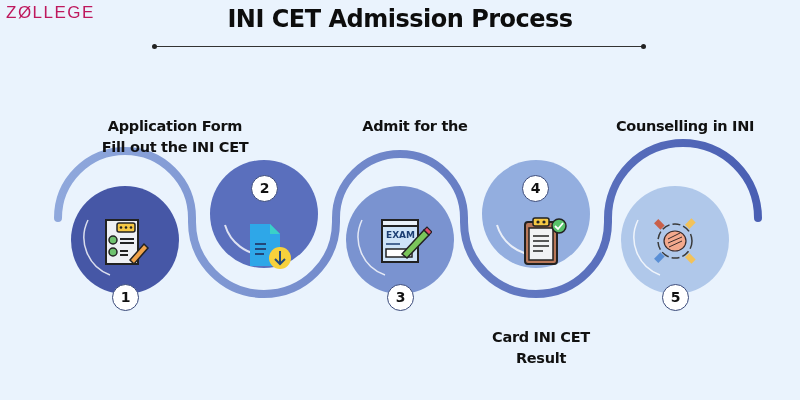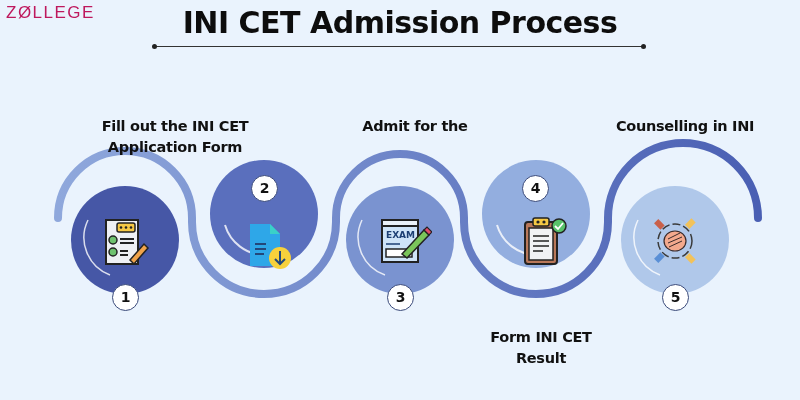--- a/index.html
+++ b/index.html
@@ -1,18 +1,18 @@
 <!DOCTYPE html>
 <html><head>
 <meta charset="utf-8">
 <style>
   html,body{margin:0;padding:0;}
   body{width:800px;height:400px;background:#eaf3fd;position:relative;overflow:hidden;font-family:"DejaVu Sans","Liberation Sans",sans-serif;}
   .logo{position:absolute;left:6px;top:3px;font-family:"Liberation Sans",sans-serif;font-size:17px;letter-spacing:1.5px;color:#be185d;}
-  .title{position:absolute;left:0;width:800px;top:5px;text-align:center;font-weight:bold;font-size:30px;color:#0d0d0d;letter-spacing:-0.5px;}
+  .title{position:absolute;left:0;width:800px;top:5px;text-align:center;font-weight:bold;font-size:24px;color:#0d0d0d;letter-spacing:-0.5px;}
   .title-line{position:absolute;left:155px;top:46px;width:488px;height:1px;background:#333;}
   .dot{position:absolute;top:44px;width:5px;height:5px;border-radius:50%;background:#222;}
   .label{position:absolute;font-weight:bold;font-size:14.5px;line-height:21px;text-align:center;color:#111;letter-spacing:-0.3px;}
   svg.wave{position:absolute;left:0;top:0;}
   .badge{position:absolute;width:27px;height:27px;border-radius:50%;background:#fff;border:1.5px solid #3a4a7a;box-sizing:border-box;text-align:center;line-height:24px;font-weight:bold;font-size:14px;color:#111;}
   .icon{position:absolute;}
 </style>
 </head>
 <body>
 
@@ -39,30 +39,30 @@
   <path d="M88 220 A40 40 0 0 0 110 275" stroke="#fff" stroke-width="1.5" fill="none" opacity="0.8"></path>
   <path d="M225 225 A42 42 0 0 0 265 255" stroke="#fff" stroke-width="2" fill="none" opacity="0.8"></path>
   <path d="M362 220 A40 40 0 0 0 385 275" stroke="#fff" stroke-width="1.5" fill="none" opacity="0.8"></path>
   <path d="M497 225 A42 42 0 0 0 537 255" stroke="#fff" stroke-width="2" fill="none" opacity="0.8"></path>
   <path d="M638 220 A40 40 0 0 0 660 275" stroke="#fff" stroke-width="1.5" fill="none" opacity="0.8"></path>
 
   <path d="M58 218 A67 67 0 0 1 192 218 L192 222 A72 72 0 0 0 336 222 L336 218 A64 64 0 0 1 464 218 L464 222 A72 72 0 0 0 608 222 L608 218 A75 75 0 0 1 758 218" stroke="url(#wg)" stroke-width="8" fill="none" stroke-linecap="round"></path>
 </svg>
 
 <div class="label" style="left:90px;top:116px;width:170px">
+  <div>Application Form</div>
   <div>Fill out the INI CET</div>
-  <div>Application Form</div>
 </div>
 <div class="label" style="left:186px;top:327px;width:170px">
 </div>
 <div class="label" style="left:330px;top:116px;width:170px">
   <div>Admit for the</div>
 </div>
 <div class="label" style="left:466px;top:327px;width:150px">
-  <div>Form INI CET</div>
+  <div>Card INI CET</div>
   <div>Result</div>
 </div>
 <div class="label" style="left:600px;top:116px;width:170px">
   <div>Counselling in INI</div>
 </div>
 
 <div class="badge" style="left:112px;top:284px">1</div>
 <div class="badge" style="left:251px;top:175px">2</div>
 <div class="badge" style="left:387px;top:284px">3</div>
 <div class="badge" style="left:522px;top:175px">4</div>

